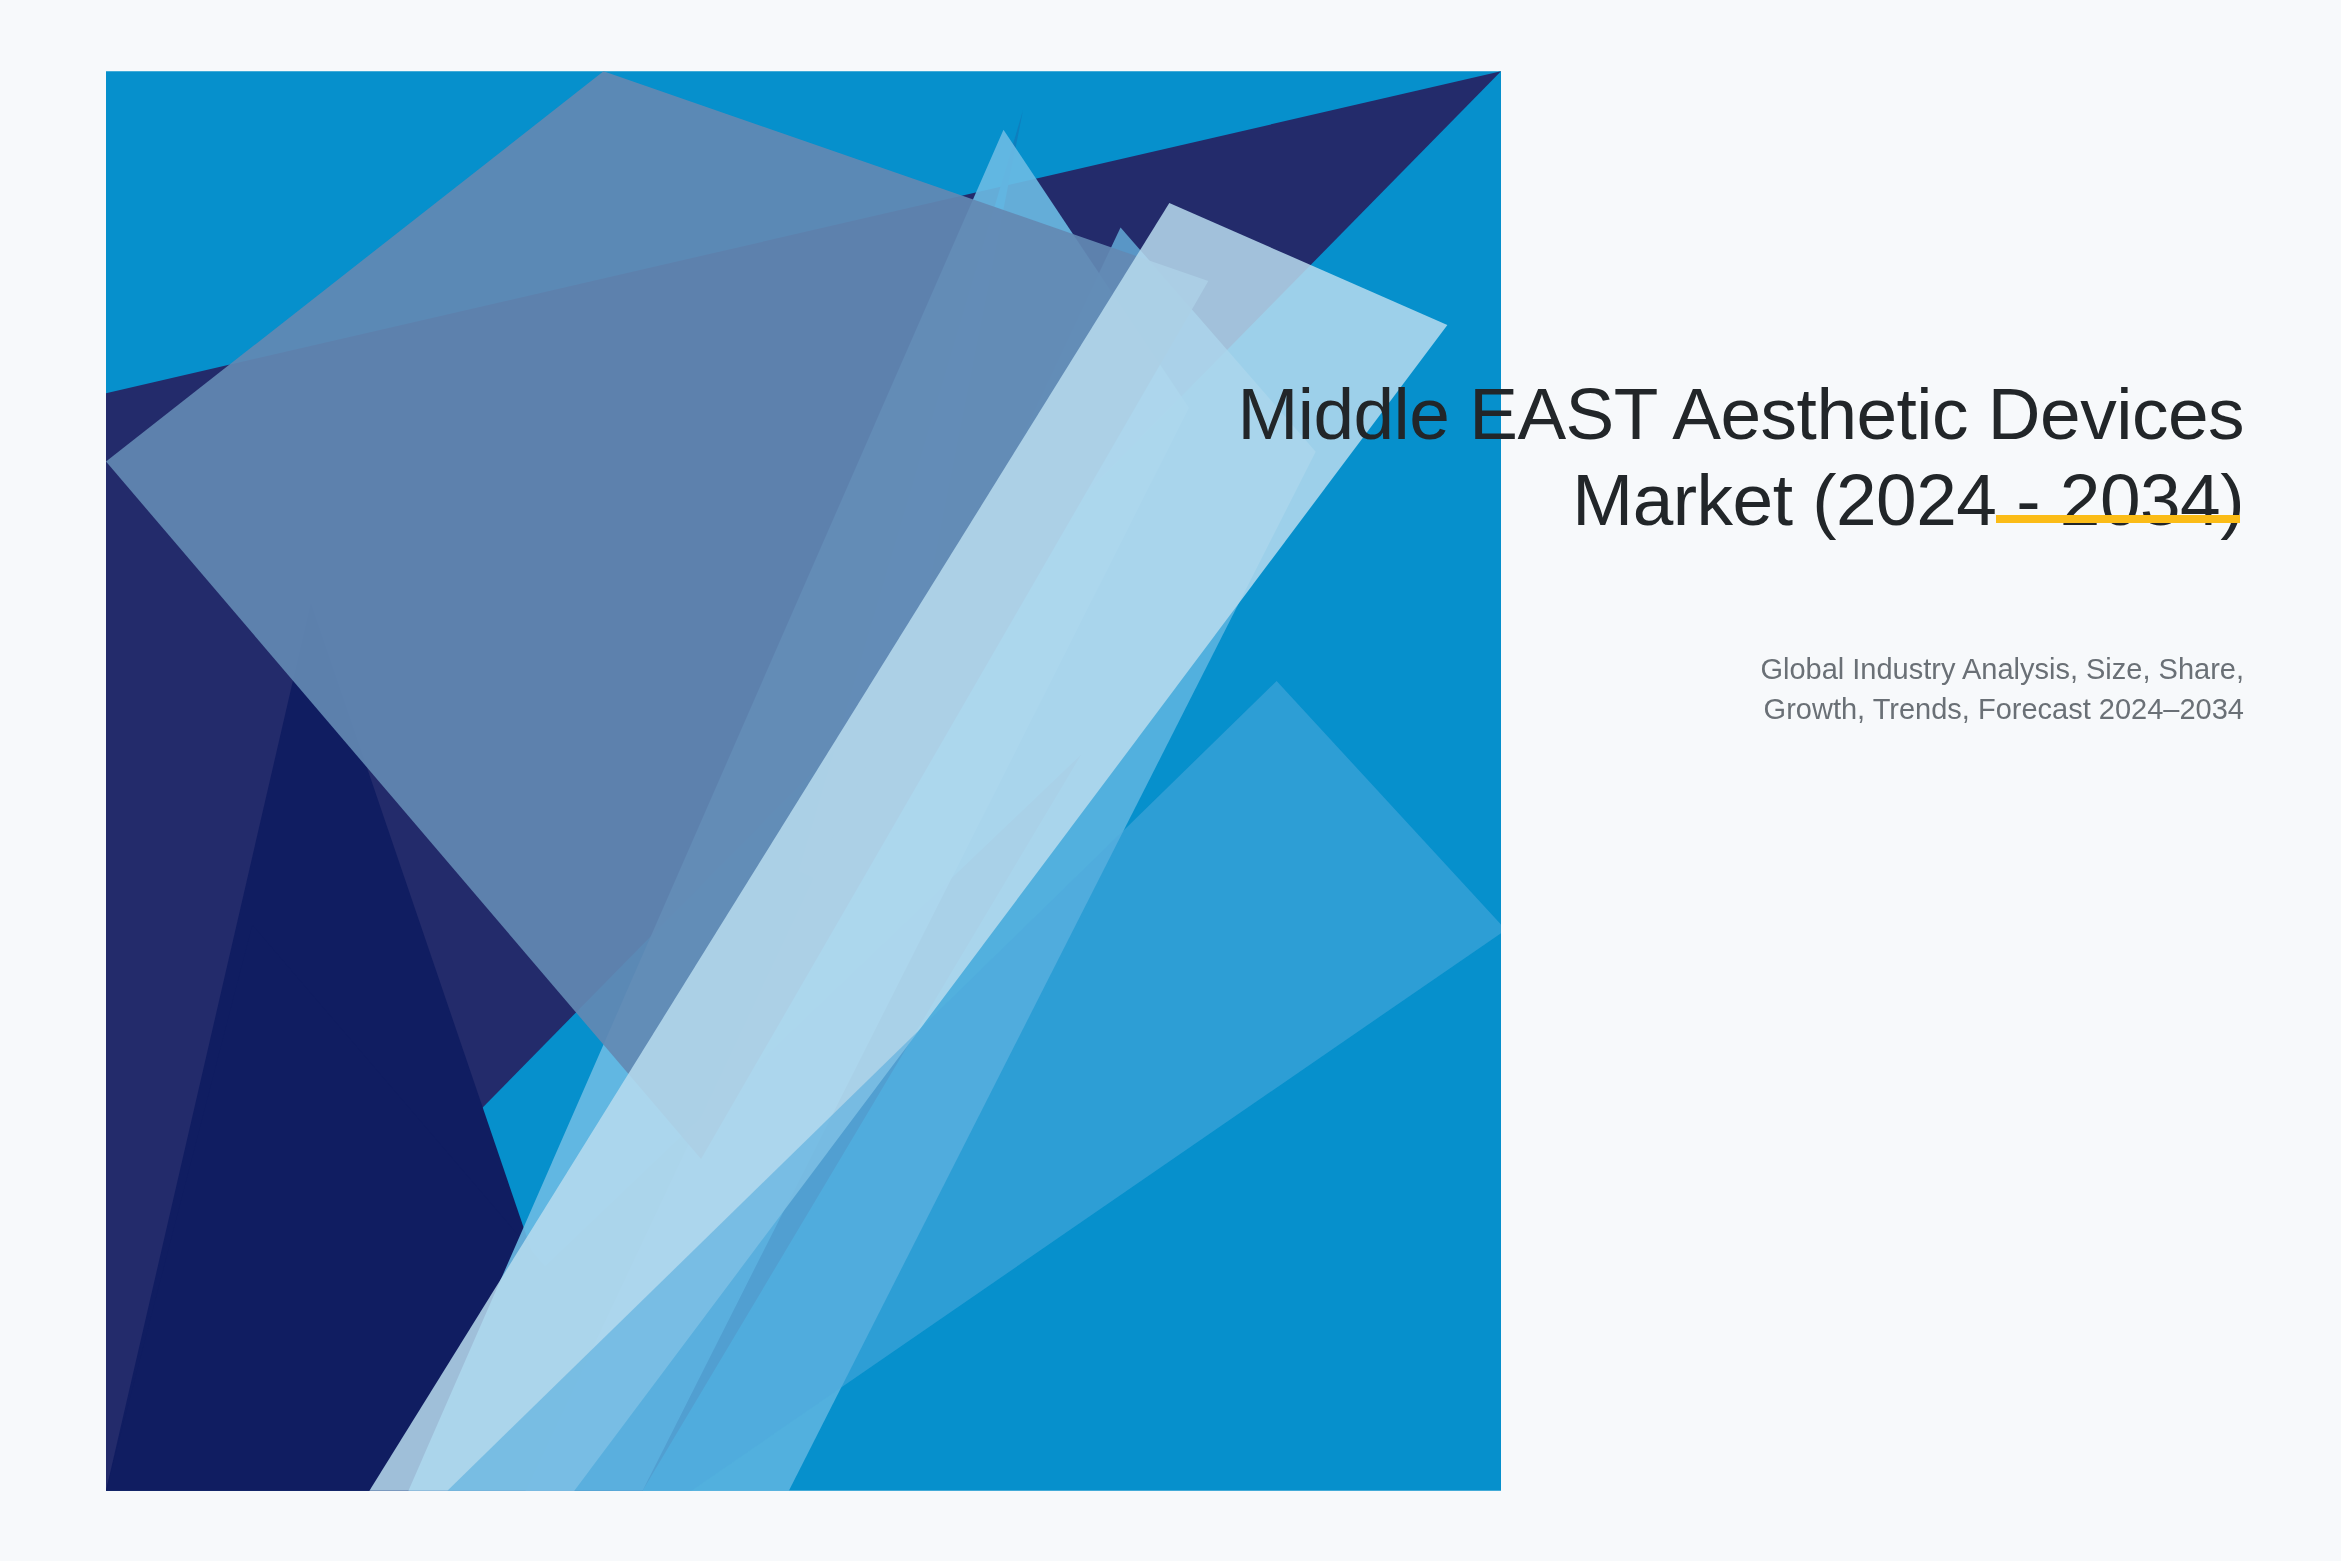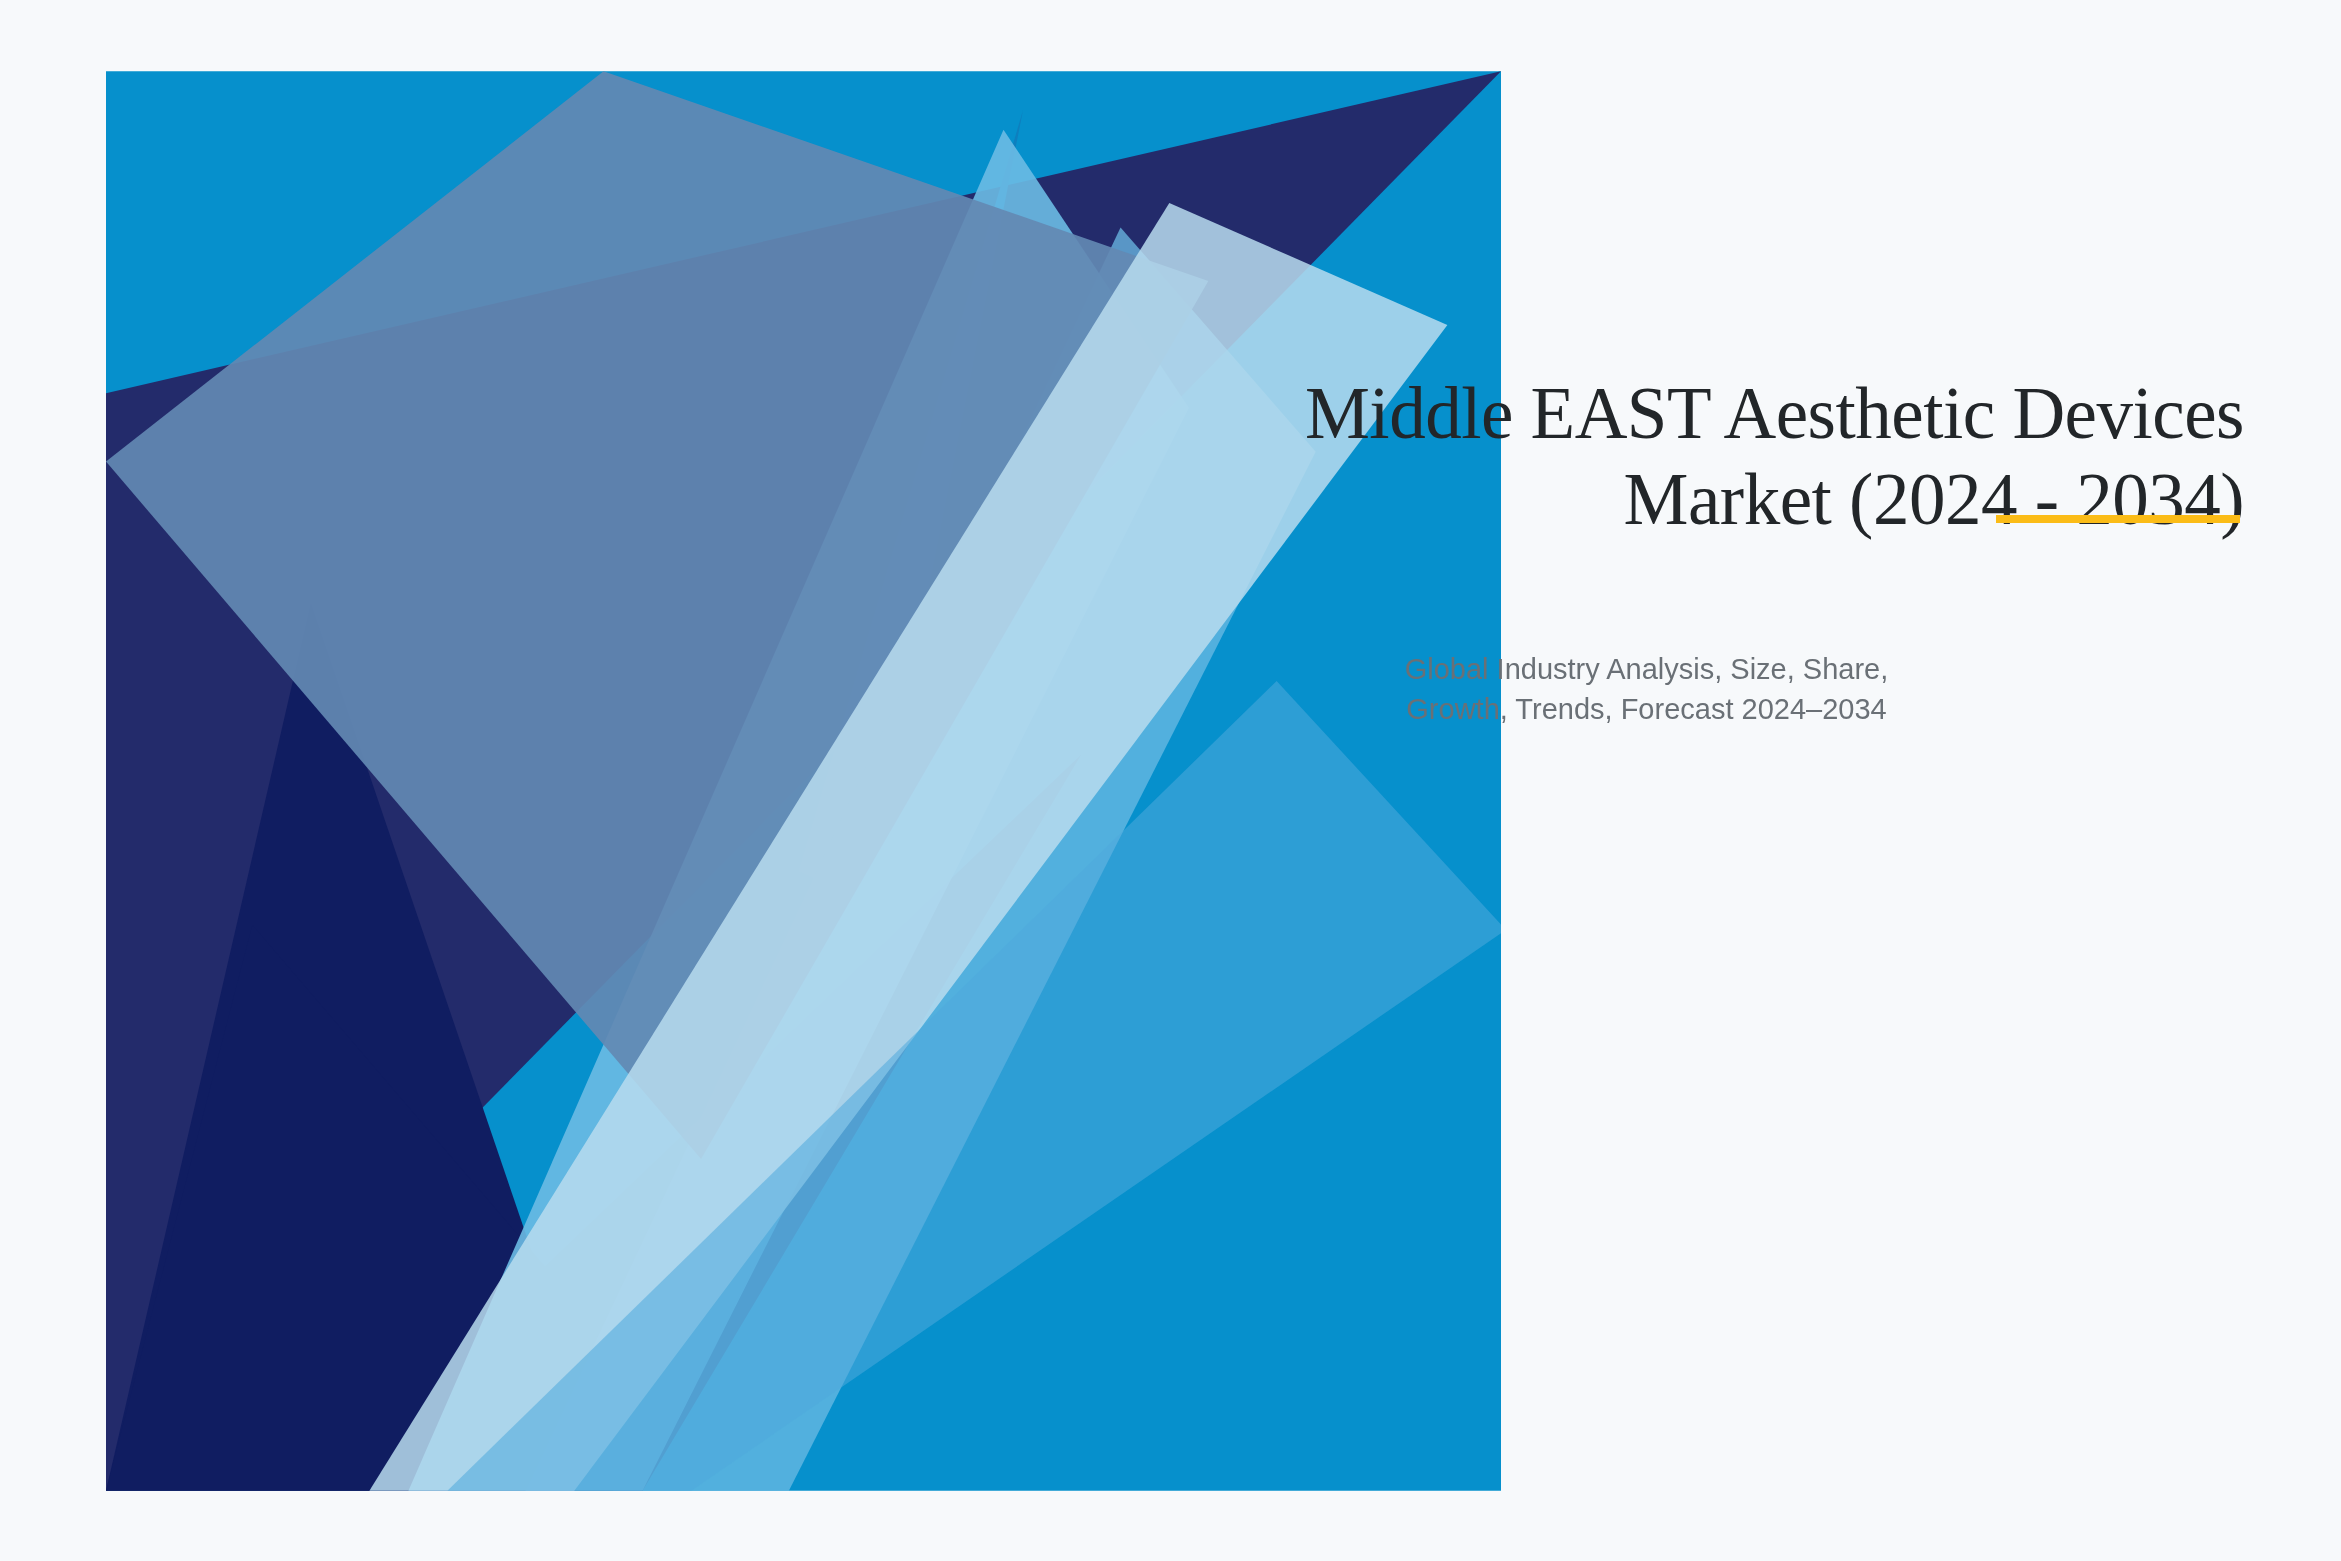--- a/index.html
+++ b/index.html
@@ -40,21 +40,21 @@
   #title-block {
     position: absolute;
     left: 1049px;
     top: 371px;
     width: 1195px;
     text-align: right;
   }
 
   #main-title {
     margin: 0;
-    font-family: Liberation Serif, serif;
+    font-family: Liberation Sans, sans-serif;
     font-weight: 400;
     font-size: 73px;
     line-height: 1.18;
     letter-spacing: -0.5px;
     color: #222629;
     white-space: pre-line;
   }
 
   #title-underline {
     position: absolute;
@@ -63,21 +63,21 @@
     width: 244px;
     height: 7.8px;
     background: #fbbc17;
   }
 
   #subtitle {
     position: absolute;
     left: 1049px;
     top: 649px;
     width: 1195px;
-    text-align: center;
+    text-align: right;
     margin: 0;
     font-family: "Liberation Sans", sans-serif;
     font-weight: 400;
     font-size: 29px;
     line-height: 1.38;
     color: #6a7076;
     white-space: pre-line;
   }
 </style>
 </head>

